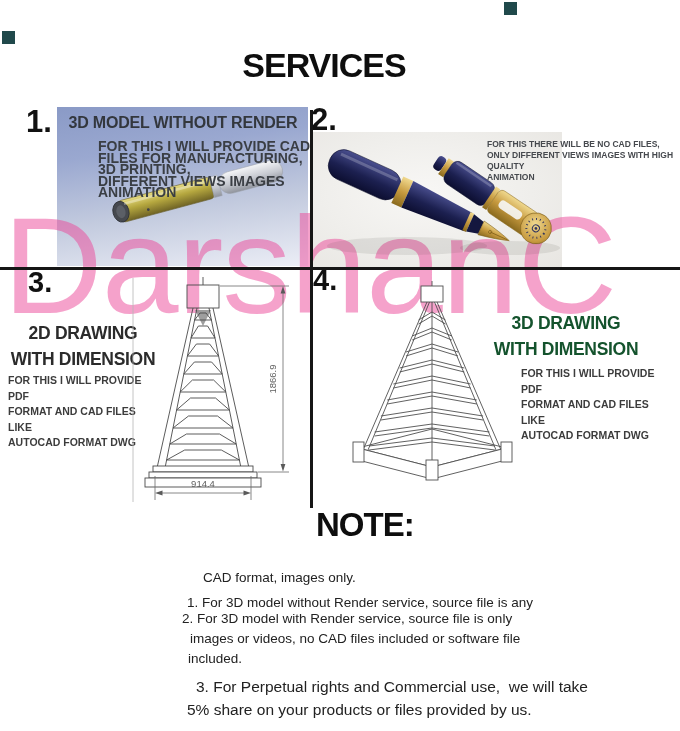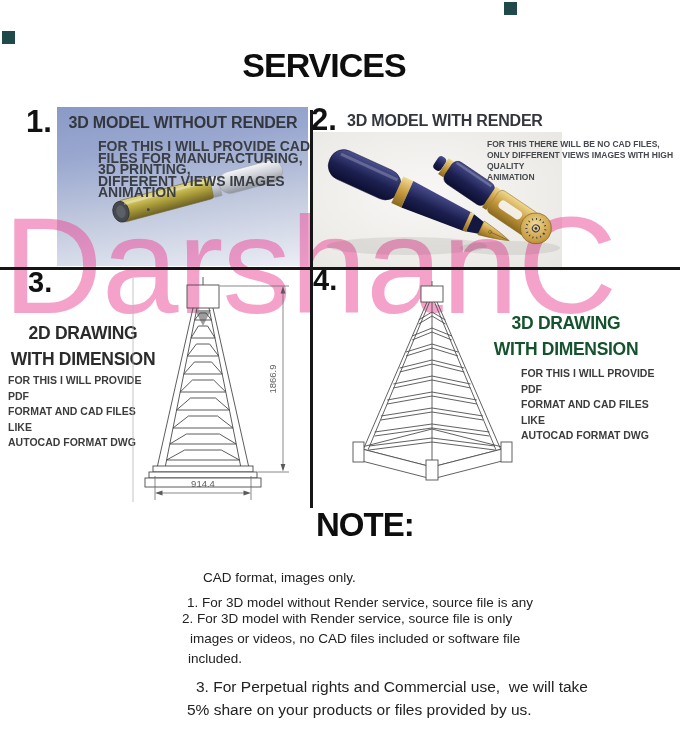--- a/index.html
+++ b/index.html
@@ -114,21 +114,20 @@
   </svg>
   <div class="abs" id="p1-title">3D MODEL WITHOUT RENDER</div>
   <div class="abs" id="p1-desc">
     <div>FOR THIS I WILL PROVIDE CAD FILES FOR MANUFACTURING,</div>
     <div>3D PRINTING,</div>
     <div>DIFFERENT VIEWS IMAGES</div>
     <div>ANIMATION</div>
   </div>
 
   <div class="abs num" id="num2">2.</div>
-  <div class="abs" id="p2-title">3D MODEL WITH RENDER</div>
   <div class="abs" id="photo2"></div>
   <svg class="abs illus" id="pens-render" viewBox="0 0 250 134">
     <defs>
       <linearGradient id="gNavy" x1="0" y1="0" x2="0" y2="1">
         <stop offset="0" stop-color="#4a4f8f"></stop>
           <stop offset="0.55" stop-color="#1c2050"></stop>
           <stop offset="1" stop-color="#0c0e30"></stop>
       </linearGradient>
       <linearGradient id="gGold" x1="0" y1="0" x2="0" y2="1">
         <stop offset="0" stop-color="#f0d98f"></stop>

